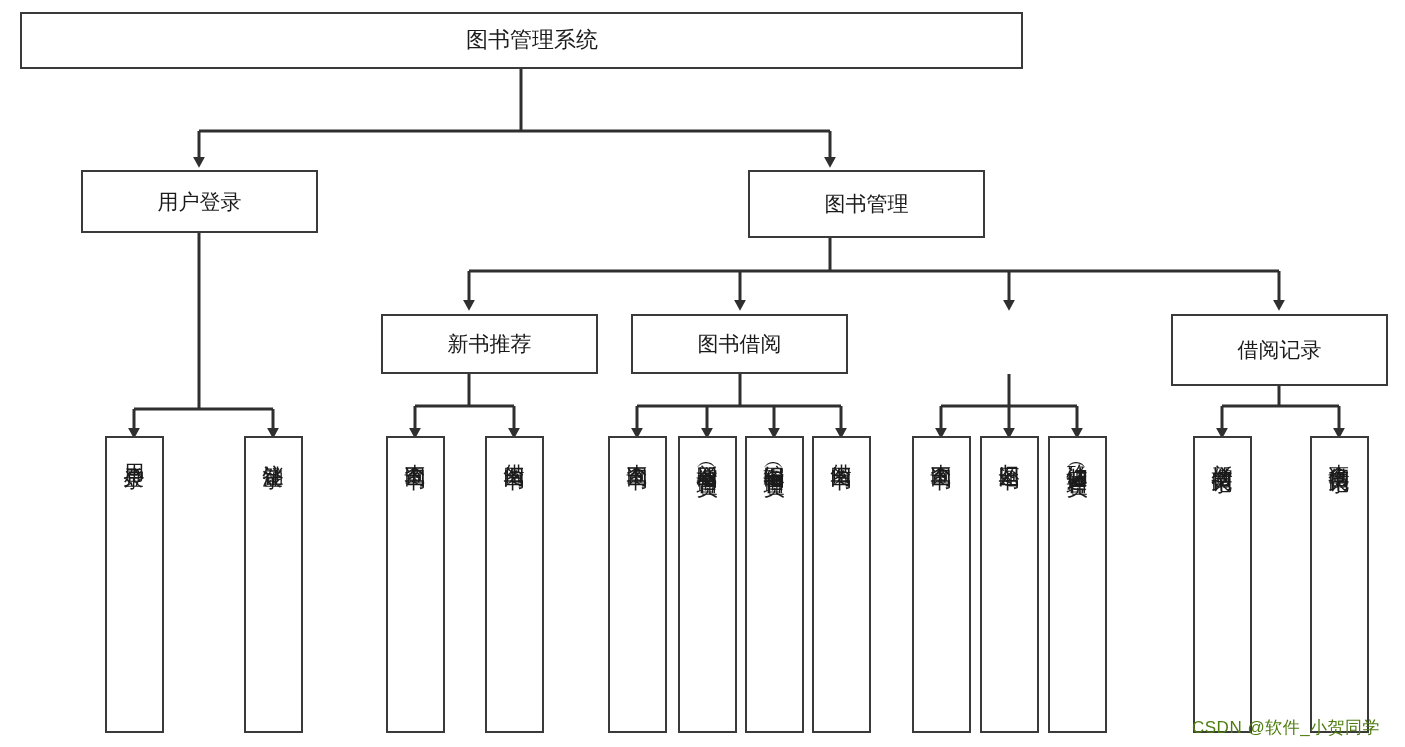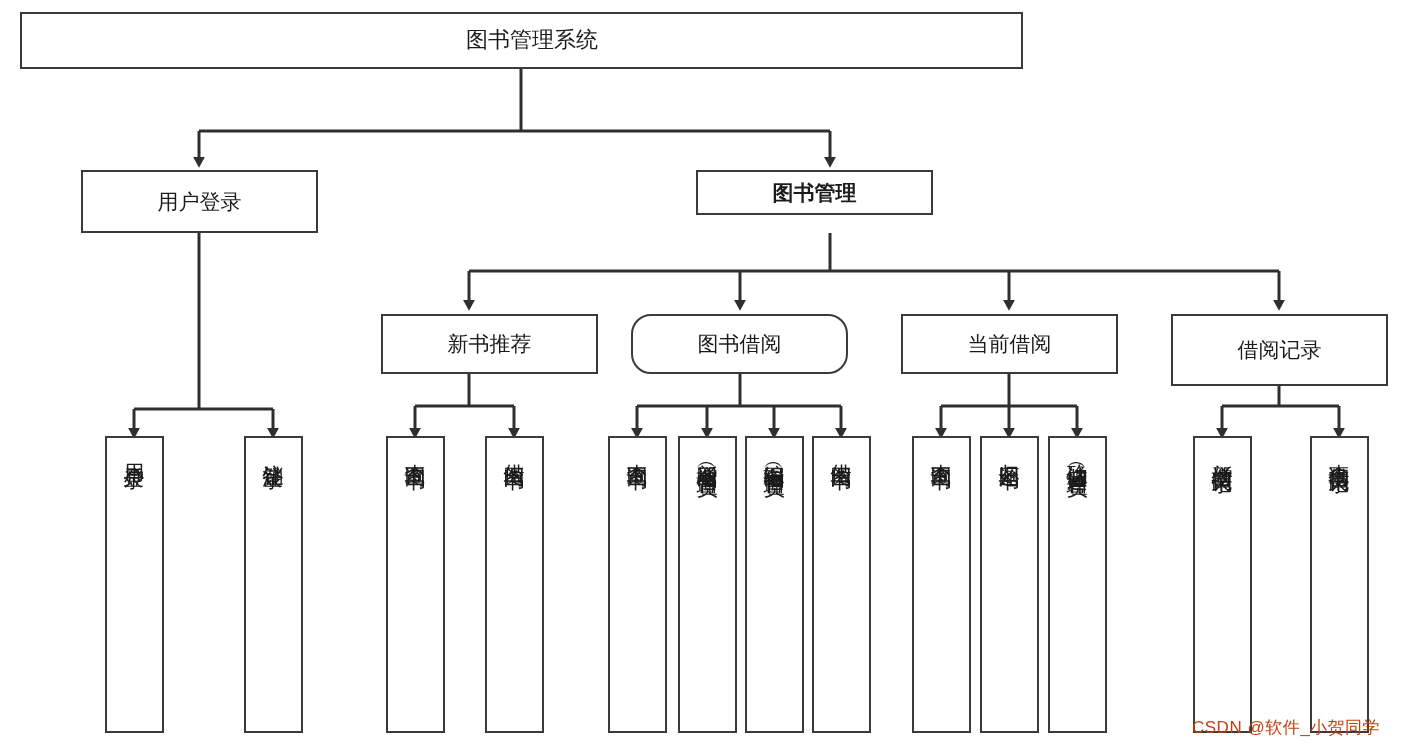--- a/index.html
+++ b/index.html
@@ -11,21 +11,21 @@
         border:2px solid #3a3a3a;display:flex;align-items:center;
         justify-content:center;color:#1b1b1b;}
   .node .lbl{display:block;text-align:center;line-height:1.12;
              white-space:nowrap;}
   .node.horiz .lbl{font-size:21px;}
   .node.root .lbl{font-size:22px;}
   .node.vert{align-items:flex-start;padding-top:9px;}
   .node.vert .lbl{writing-mode:vertical-rl;text-orientation:upright;
                   font-size:21px;letter-spacing:2px;line-height:1;
                   white-space:nowrap;}
-  .watermark{position:absolute;color:#c2410c;font-size:17px;
+  .watermark{position:absolute;color:#4d7c0f;font-size:17px;
              white-space:nowrap;letter-spacing:.5px;}
 </style>
 </head>
 <body>
 
 <div id="stage">
 
   <svg id="wires" viewBox="0 0 1405 747" xmlns="http://www.w3.org/2000/svg">
     <defs>
       <marker id="ah" markerWidth="11" markerHeight="13" refX="1.2" refY="6" orient="auto" markerUnits="userSpaceOnUse">
@@ -76,32 +76,29 @@
     </g>
   </svg>
 
   <div class="node root horiz" style="left:20px;top:12px;width:1003px;height:57px;padding-left:21px;">
     <span class="lbl">图书管理系统</span>
   </div>
 
   <div class="node horiz" style="left:81px;top:170px;width:237px;height:63px;">
     <span class="lbl">用户登录</span>
   </div>
-  <div class="node horiz" style="left:696px;top:170px;width:237px;height:45px;font-weight:bold;">
+  <div class="node horiz" style="left:748px;top:170px;width:237px;height:68px;">
     <span class="lbl">图书管理</span>
   </div>
 
   <div class="node horiz" style="left:361px;top:314px;width:217px;height:60px;margin-left:20px;">
     <span class="lbl">新书推荐</span>
   </div>
-  <div class="node horiz" style="left:631px;top:314px;width:217px;height:60px;border-radius:20px;">
+  <div class="node horiz" style="left:631px;top:314px;width:217px;height:60px;">
     <span class="lbl">图书借阅</span>
-  </div>
-  <div class="node horiz" style="left:901px;top:314px;width:217px;height:60px;">
-    <span class="lbl">当前借阅</span>
   </div>
   <div class="node horiz" style="left:1171px;top:314px;width:217px;height:72px;">
     <span class="lbl">借阅记录</span>
   </div>
 
   <div class="node vert" style="left:105px;top:436px;width:59px;height:297px;">
     <span class="lbl">用户登录</span>
   </div>
   <div class="node vert" style="left:244px;top:436px;width:59px;height:297px;">
     <span class="lbl">注销登录</span>

